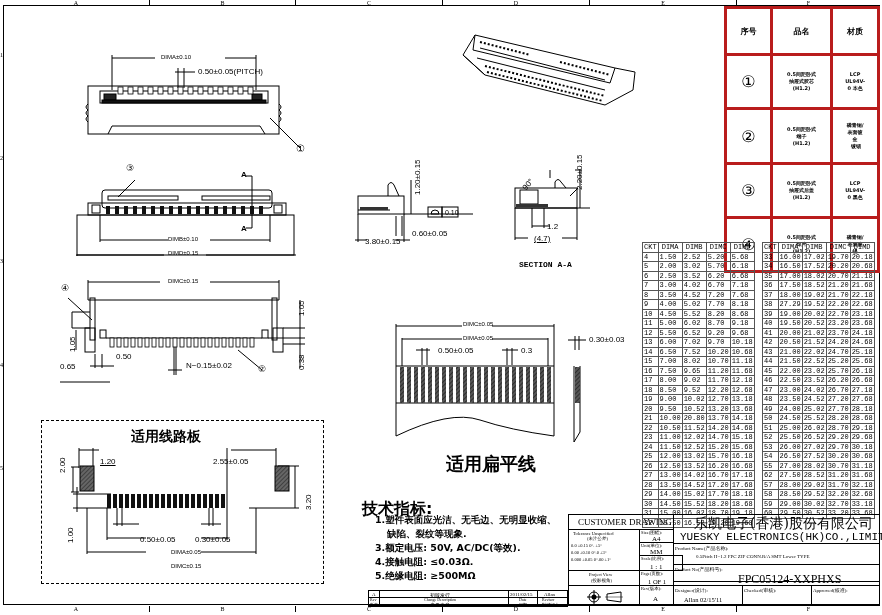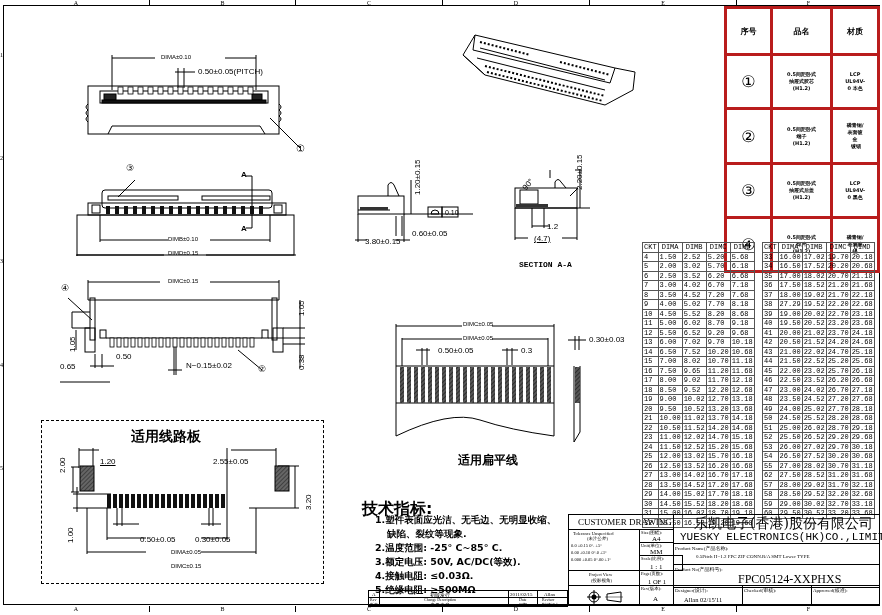--- a/index.html
+++ b/index.html
@@ -321,21 +321,21 @@
       <rect x="163" y="57" width="4" height="36"></rect>
       <rect x="170" y="57" width="4" height="36"></rect>
     <rect x="177" y="57" width="4" height="36"></rect>
   </g>
 </svg>
 <div class="dimsm" style="left:463px;top:321px;">DIMC±0.05</div>
 <div class="dimsm" style="left:463px;top:335px;">DIMA±0.05</div>
 <div class="dim" style="left:438px;top:346px;">0.50±0.05</div>
 <div class="dim" style="left:521px;top:346px;">0.3</div>
 <div class="dim" style="left:589px;top:335px;">0.30±0.03</div>
-<div class="abs" style="left:446px;top:452px;font-size:12px;font-weight:bold;margin-left:12px;">适用扁平线</div>
+<div class="abs" style="left:446px;top:452px;font-size:18px;font-weight:bold;">适用扁平线</div>
 
 <div class="abs" style="left:41px;top:420px;width:283px;height:164px;border:1px dashed #000;box-sizing:border-box;"></div>
 <div class="abs" style="left:131px;top:428px;font-size:14px;font-weight:bold;">适用线路板</div>
 <svg class="abs" style="left:41px;top:440px;" width="283" height="140">
   <defs>
     <pattern id="hatch2" width="3" height="3" patternUnits="userSpaceOnUse" patternTransform="rotate(45)">
       <rect width="3" height="3" fill="#666"></rect>
         <line x1="0" y1="0" x2="0" y2="3" stroke="#333" stroke-width="1.5"></line>
     </pattern>
   </defs>
@@ -598,21 +598,21 @@
       <tr>
         <td>20</td>
         <td>9.50</td>
         <td>10.52</td>
         <td>13.20</td>
         <td>13.68</td>
       </tr>
       <tr>
         <td>21</td>
         <td>10.00</td>
-        <td>11.02</td>
+        <td>20.80</td>
         <td>13.70</td>
         <td>14.18</td>
       </tr>
       <tr>
         <td>22</td>
         <td>10.50</td>
         <td>11.52</td>
         <td>14.20</td>
         <td>14.68</td>
       </tr>
@@ -895,21 +895,20 @@
         <td>33.20</td>
         <td>33.68</td>
       </tr>
     </tbody>
 </table>
 
 <div class="abs" style="left:362px;top:499px;font-size:16px;font-weight:bold;">技术指标:</div>
 <div class="abs" style="left:375px;top:513px;font-size:9.5px;font-weight:bold;line-height:14px;">
   <div>1.塑件表面应光洁、无毛边、无明显收缩、</div>
   <div style="padding-left:12px;">缺陷、裂纹等现象.</div>
-  <div>2.温度范围: -25° C~85° C.</div>
   <div>3.额定电压: 50V, AC/DC(等效).</div>
   <div>4.接触电阻: ≤0.03Ω.</div>
   <div>5.绝缘电阻: ≥500MΩ</div>
 </div>
 
 <div class="tb" style="left:368px;top:590px;width:200px;height:16px;background:transparent;"></div>
 <div class="tb" style="left:368px;top:590px;width:12px;height:8px;">
     <div class="tbt" style="font-size:5px;left:3px;top:1px;">A</div>
   </div>
 <div class="tb" style="left:379px;top:590px;width:130px;height:8px;">
@@ -992,21 +991,21 @@
   <div class="tbt serif" style="left:13px;top:9px;font-size:7px;">A</div>
 </div>
 <div class="tb" style="left:673px;top:514px;width:207px;height:30px;">
   <div class="tbt" style="left:20px;top:0;font-size:14px;font-family:'DejaVu Serif',serif;">乐凯电子(香港)股份有限公司</div>
   <div class="tbt serif" style="left:6px;top:16px;font-size:11px;font-family:'Liberation Mono',monospace;">YUESKY ELECTRONICS(HK)CO.,LIMITED</div>
 </div>
 <div class="tb" style="left:673px;top:543px;width:207px;height:22px;">
   <div class="tbt" style="left:1px;top:1px;font-size:5px;">Product Name(产品名称):</div>
   <div class="tbt" style="left:22px;top:10px;font-size:5px;">0.5Pitch H=1.2 FPC ZIF CONN.R/A SMT Lower TYPE</div>
 </div>
-<div class="tb" style="left:673px;top:564px;width:207px;height:24px;text-align:center;">
+<div class="tb" style="left:673px;top:564px;width:207px;height:18px;text-align:center;">
   <div class="tbt" style="left:1px;top:1px;font-size:5px;">Product No(产品料号):</div>
   <div class="tbt serif" style="left:64px;top:7px;font-size:12px;">FPC05124-XXPHXS</div>
 </div>
 <div class="tb" style="left:673px;top:585px;width:70px;height:21px;">
   <div class="tbt" style="left:1px;top:1px;font-size:5px;">Designer(设计):</div>
   <div class="tbt serif" style="left:10px;top:10px;font-size:6.5px;">Allan 02/15'11</div>
 </div>
 <div class="tb" style="left:742px;top:585px;width:70px;height:21px;">
   <div class="tbt" style="left:1px;top:1px;font-size:5px;">Checked(审核):</div>
 </div>

